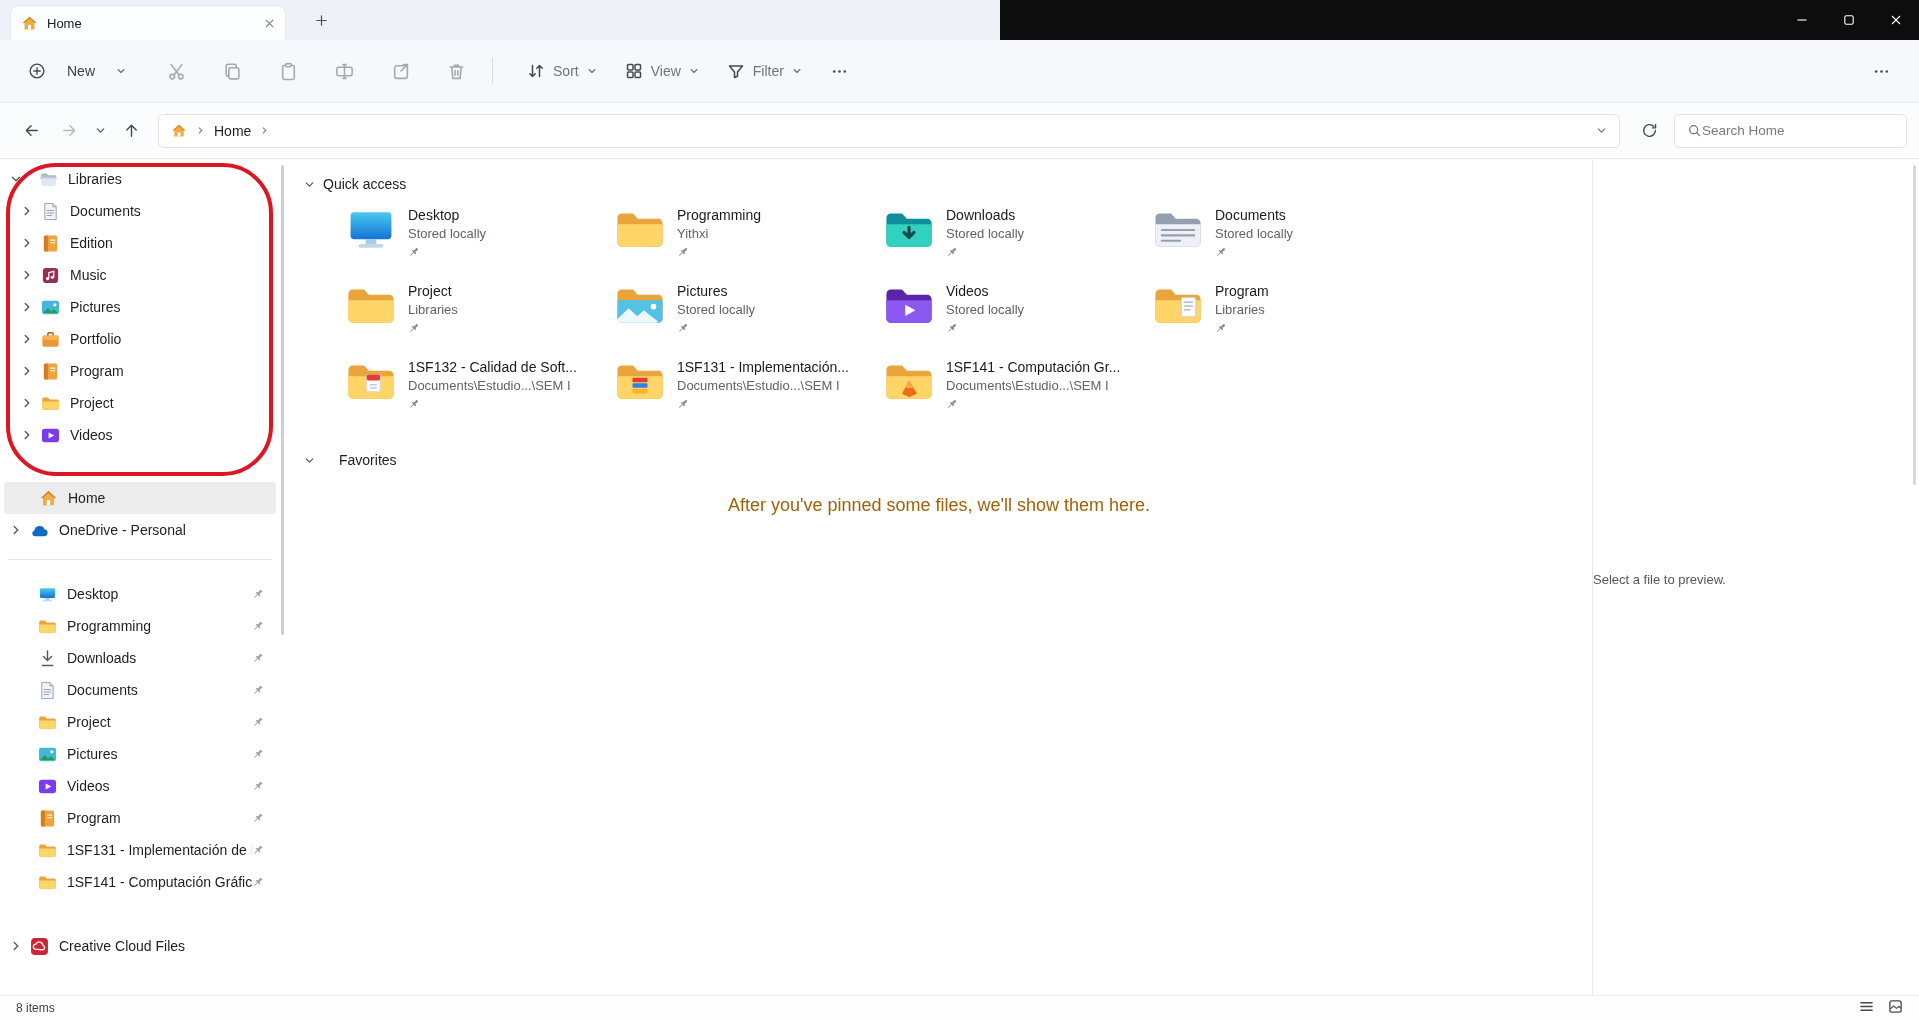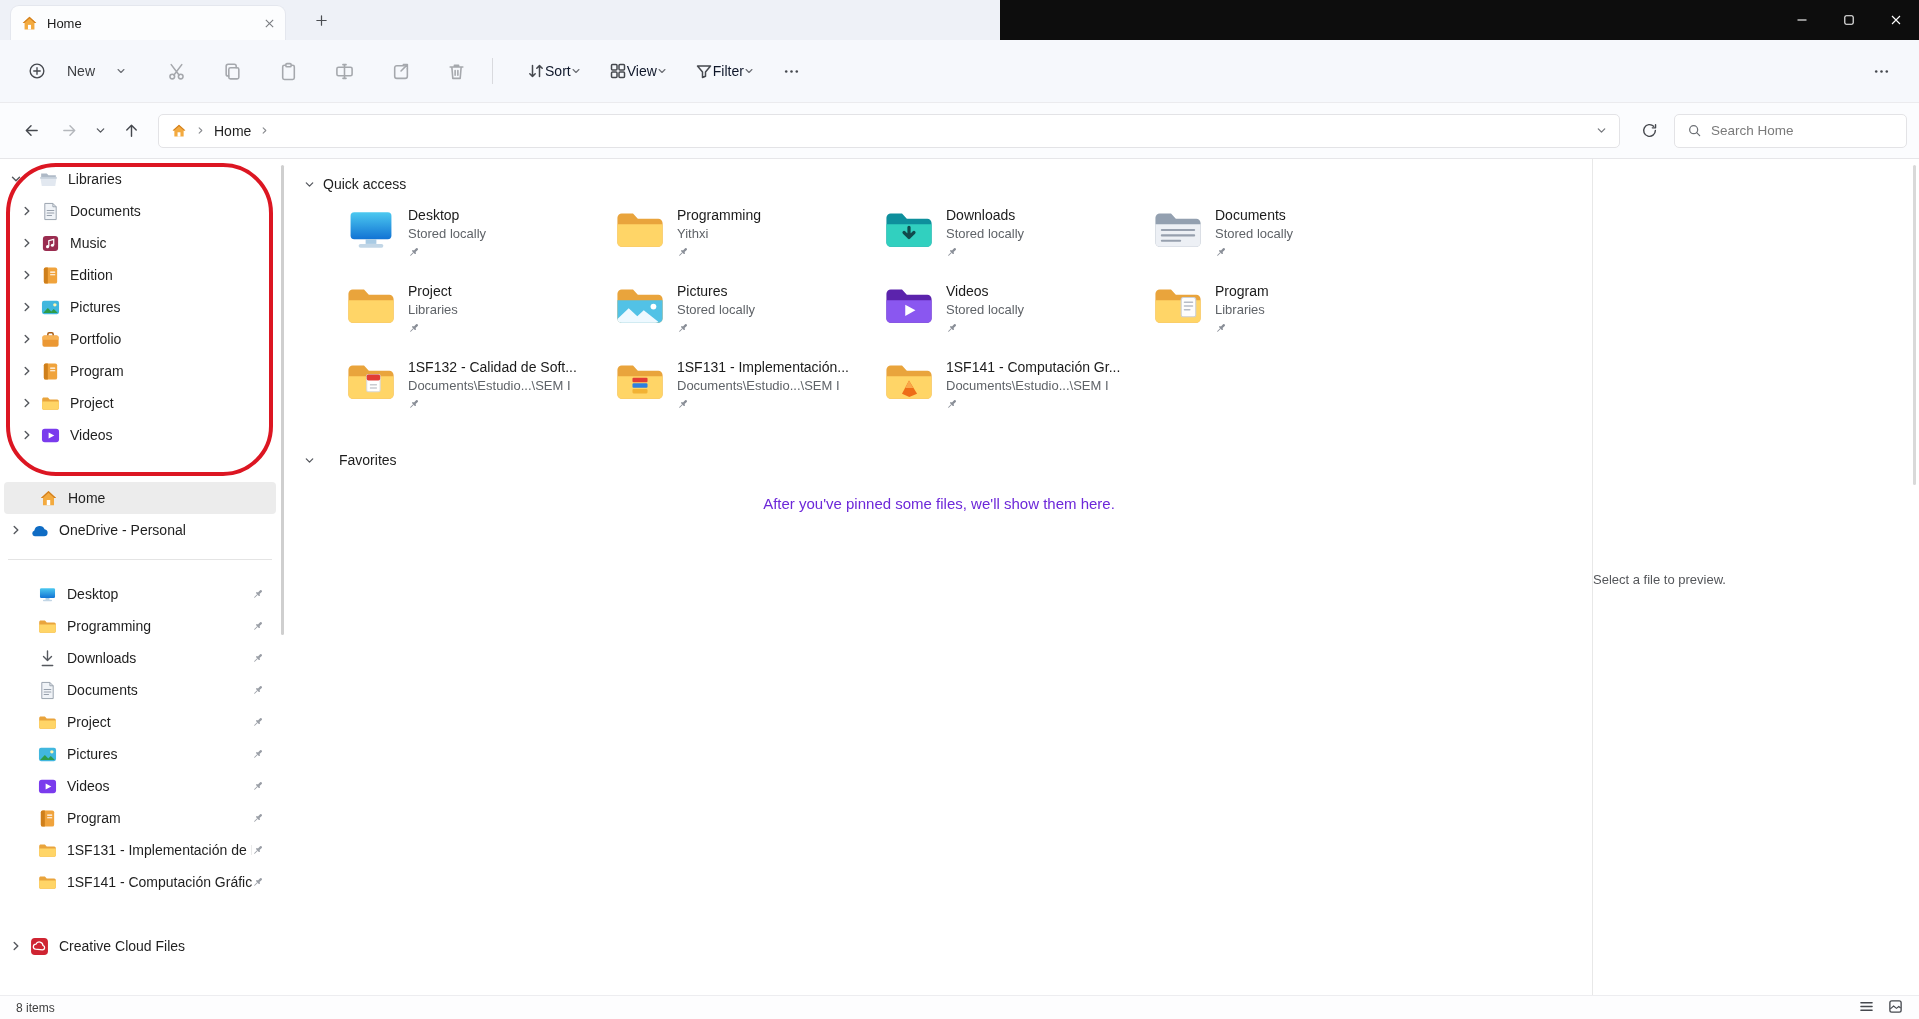--- a/index.html
+++ b/index.html
@@ -24,35 +24,35 @@
 
 .toolbar{position:absolute;top:40px;left:0;right:0;height:63px;background:#f6f8fc;border-bottom:1px solid #ebebee;display:flex;align-items:center;padding:0 16px;}
 .tb-new{display:flex;align-items:center;gap:21px;height:38px;padding:0 12px;border-radius:5px;}
 .tb-new .lbl{font-size:14px;color:#3c3e42;}
 .i18{width:18px;height:18px;}
 .tb-icons{display:flex;gap:16px;margin-left:18px;}
 .tbtn{width:40px;height:38px;display:flex;align-items:center;justify-content:center;border-radius:5px;}
 .tbtn .ic{width:19px;height:19px;}
 .dim{opacity:.45;}
 .tb-sep{width:1px;height:26px;background:#d9dade;margin:0 16px;}
-.tb-group{display:flex;align-items:center;gap:0;height:38px;padding:0 10px;margin-left:8px;border-radius:5px;font-size:14px;color:#0f172a;}
+.tb-group{display:flex;align-items:center;gap:8px;height:38px;padding:0 10px;margin-left:8px;border-radius:5px;font-size:14px;color:#737373;}
 .chev-s{width:10px;height:10px;opacity:.85;}
 .tb-more-right{position:absolute;right:18px;}
 
 
 .addr{position:absolute;top:103px;left:0;right:0;height:56px;background:#fbfcfe;border-bottom:1px solid #e6e6e9;display:flex;align-items:center;padding:0 12px;}
 .nav-btn{width:38px;height:36px;display:flex;align-items:center;justify-content:center;border-radius:5px;}
 .nav-btn .ic{width:17px;height:17px;}
 .nav-chev{width:24px;}
 .nav-chev .ic{width:11px;height:11px;}
 .crumb{flex:1;height:34px;margin:0 10px 0 8px;background:#fff;border:1px solid #e3e3e6;border-radius:5px;display:flex;align-items:center;gap:9px;padding:0 12px;font-size:14px;color:#1f1f1f;}
 .crumb .h{width:16px;height:16px;}
 .sep-chev{width:9px;height:9px;opacity:.7;}
 .crumb-dd{margin-left:auto;width:11px;height:11px;opacity:.8;}
-.searchbox{width:233px;height:34px;margin-left:6px;background:#fff;border:1px solid #e3e3e6;border-radius:5px;display:flex;align-items:center;gap:9px;padding:0 12px;}
+.searchbox{width:233px;height:34px;margin-left:6px;background:#fff;border:1px solid #e3e3e6;border-radius:5px;display:flex;align-items:center;padding:0 12px;}
 .searchbox .ic{width:15px;height:15px;}
 .searchbox input{border:0;outline:0;background:transparent;flex:1;width:100%;font:inherit;font-size:13.5px;color:#444;}
 .searchbox input::placeholder{color:#7a7a7a;}
 
 
 .bodywrap{position:absolute;top:159px;bottom:24px;left:0;right:0;display:flex;}
 .sidebar{width:286px;padding-top:4px;position:relative;overflow:hidden;}
 .side-scroll{position:absolute;top:6px;right:2px;width:3px;height:470px;background:#cfcfcf;border-radius:2px;}
 .srow{height:32px;display:flex;align-items:center;margin:0 10px 0 4px;border-radius:4px;font-size:14px;color:#1f1f1f;}
 .srow .chev{width:12px;height:12px;margin-right:8px;}
@@ -74,21 +74,21 @@
 .content{flex:1;position:relative;background:#fff;}
 .sec-head{display:flex;align-items:center;gap:8px;height:22px;margin:14px 0 0 18px;font-size:14px;color:#1d1d1d;}
 .sec-head .chev{width:11px;height:11px;}
 .fav{margin-top:34px;gap:24px;}
 .tiles{display:grid;grid-template-columns:repeat(4,269px);row-gap:20px;margin:12px 0 0 59px;}
 .tile{display:flex;gap:11px;height:56px;}
 .tile-ic{width:52px;height:43px;margin-top:1px;}
 .tile-name{font-size:14px;color:#1b1b1b;white-space:nowrap;}
 .tile-sub{font-size:13px;color:#5f6368;margin-top:3px;white-space:nowrap;}
 .tile-pin{width:12px;height:12px;margin-top:5px;display:inline-block;}
-.fav-empty{margin-top:24px;text-align:center;font-size:15px;color:#6d28d9;}
+.fav-empty{margin-top:24px;text-align:center;font-size:18px;color:#a16207;}
 
 
 .preview{width:327px;border-left:1px solid #e8e8e8;position:relative;background:#fff;}
 .preview-text{position:absolute;top:413px;left:0;right:0;text-align:left;font-size:13px;color:#54565a;}
 .main-scroll{position:absolute;top:6px;right:3px;width:3px;height:320px;background:#d9d9d9;border-radius:2px;}
 
 
 .statusbar{position:absolute;left:0;right:0;bottom:0;height:24px;background:#fdfdfe;border-top:1px solid #ededf0;display:flex;align-items:center;padding:0 16px;font-size:12px;color:#3f3f3f;}
 .status-views{margin-left:auto;display:flex;gap:14px;}
 .status-views .ic{width:15px;height:15px;}
@@ -382,43 +382,43 @@
         </span>
       <span class="slabel">Documents</span>
     </div>
     <div class="srow tree-child">
       <span class="ic chev">
           <svg viewBox="0 0 12 12">
             <path d="M4.2 2.5L7.8 6l-3.6 3.5" fill="none" stroke="#55585e" stroke-width="1.4" stroke-linecap="round" stroke-linejoin="round"></path>
           </svg>
         </span>
       <span class="ic sic">
+          <svg viewBox="0 0 17 20">
+            <rect x="1.5" y="1.5" width="14" height="17" rx="2" fill="#f0a33c"></rect>
+            <path d="M1.5 3.5a2 2 0 012-2h2.2v17H3.5a2 2 0 01-2-2z" fill="#cf7f1b"></path>
+            <path d="M8.6 6.4h4.4M8.6 9.2h4.4" stroke="#fff" stroke-width="1.2" stroke-linecap="round"></path>
+          </svg>
+        </span>
+      <span class="slabel">Edition</span>
+    </div>
+    <div class="srow tree-child">
+      <span class="ic chev">
+          <svg viewBox="0 0 12 12">
+            <path d="M4.2 2.5L7.8 6l-3.6 3.5" fill="none" stroke="#55585e" stroke-width="1.4" stroke-linecap="round" stroke-linejoin="round"></path>
+          </svg>
+        </span>
+      <span class="ic sic">
           <svg viewBox="0 0 18 20">
             <rect x="1" y="2" width="16" height="16" rx="3.2" fill="#9a2c50"></rect>
             <path d="M7.2 13.2V7l5.2-1.3v6.2" fill="none" stroke="#fff" stroke-width="1.3"></path>
             <circle cx="5.9" cy="13.3" r="1.6" fill="#fff"></circle>
             <circle cx="11" cy="11.8" r="1.6" fill="#fff"></circle>
           </svg>
         </span>
       <span class="slabel">Music</span>
-    </div>
-    <div class="srow tree-child">
-      <span class="ic chev">
-          <svg viewBox="0 0 12 12">
-            <path d="M4.2 2.5L7.8 6l-3.6 3.5" fill="none" stroke="#55585e" stroke-width="1.4" stroke-linecap="round" stroke-linejoin="round"></path>
-          </svg>
-        </span>
-      <span class="ic sic">
-          <svg viewBox="0 0 17 20">
-            <rect x="1.5" y="1.5" width="14" height="17" rx="2" fill="#f0a33c"></rect>
-            <path d="M1.5 3.5a2 2 0 012-2h2.2v17H3.5a2 2 0 01-2-2z" fill="#cf7f1b"></path>
-            <path d="M8.6 6.4h4.4M8.6 9.2h4.4" stroke="#fff" stroke-width="1.2" stroke-linecap="round"></path>
-          </svg>
-        </span>
-      <span class="slabel">Edition</span>
     </div>
     <div class="srow tree-child">
       <span class="ic chev">
           <svg viewBox="0 0 12 12">
             <path d="M4.2 2.5L7.8 6l-3.6 3.5" fill="none" stroke="#55585e" stroke-width="1.4" stroke-linecap="round" stroke-linejoin="round"></path>
           </svg>
         </span>
       <span class="ic sic">
           <svg viewBox="0 0 20 16">
             <rect x="1" y="1" width="18" height="14" rx="2.2" fill="#41b7de"></rect>

